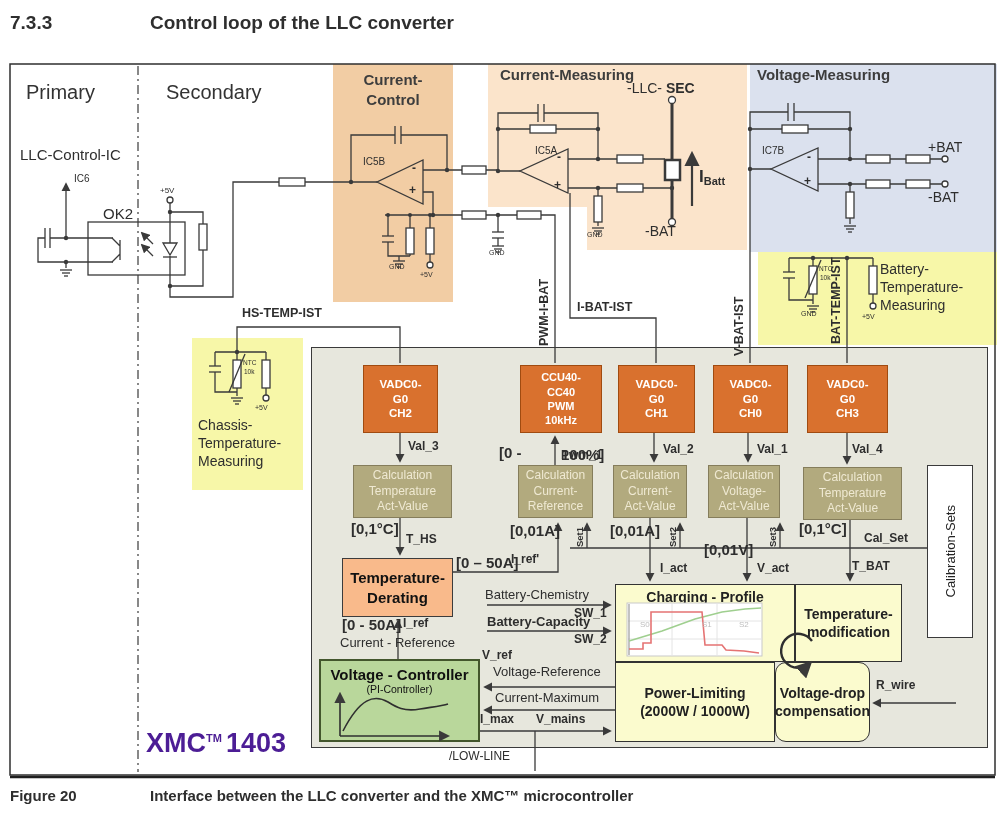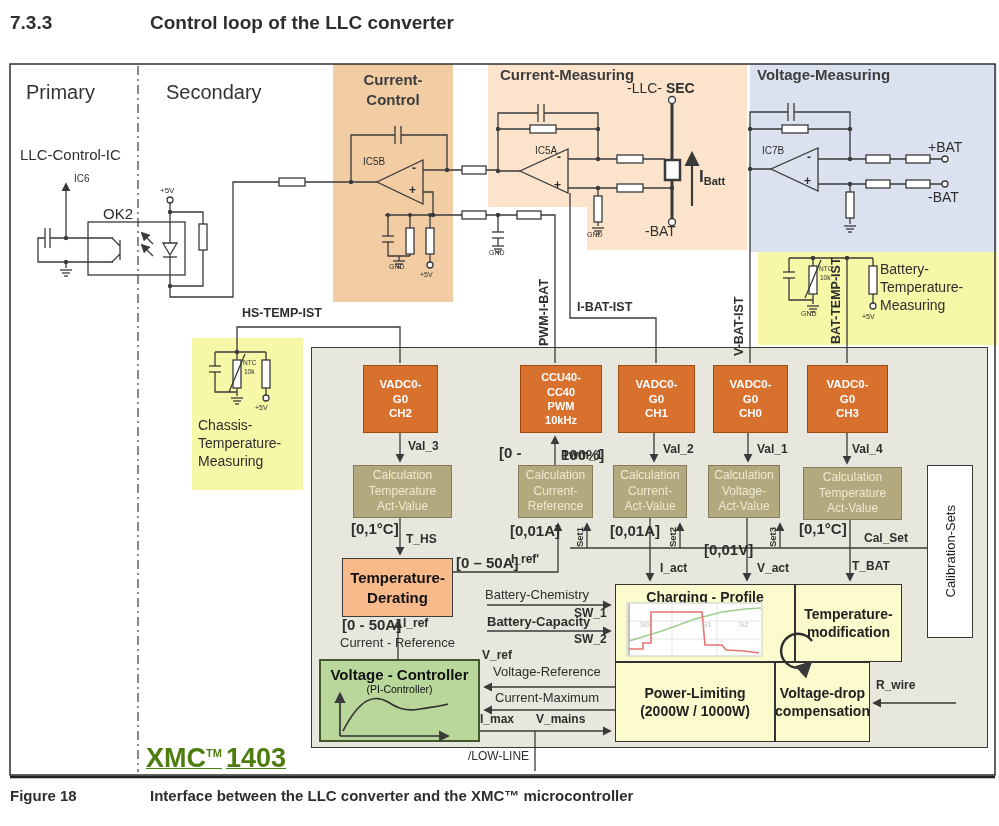--- a/index.html
+++ b/index.html
@@ -266,21 +266,21 @@
   <div>Charging - Profile</div>
 </div>
 <div class="blk yellowb lines" style="left:795px;top:584px;width:107px;height:78px;">
   <div>Temperature-</div>
     <div>modification</div>
 </div>
 <div class="blk yellowb lines" style="left:615px;top:662px;width:160px;height:80px;">
   <div>Power-Limiting</div>
     <div>(2000W / 1000W)</div>
 </div>
-<div class="blk yellowb lines" style="left:775px;top:662px;width:95px;height:80px;">
+<div class="blk yellowb lines" style="left:775px;top:662px;width:95px;height:80px;border-radius:11px;">
   <div>Voltage-drop</div>
     <div>compensation</div>
 </div>
 
 <div class="blk greenb" style="left:319px;top:659px;width:161px;height:83px;justify-content:flex-start;padding-top:5px;">
   <div class="fs15 w6">Voltage - Controller</div>
   <div style="font-size:10.5px;">(PI-Controller)</div>
 </div>
 
 <div class="blk whiteb" style="left:927px;top:465px;width:46px;height:173px;">
@@ -401,25 +401,25 @@
 
 <div class="lbl fs11 w6" style="left:342px;top:616px;">[0 - 50A]</div>
 <div class="lbl fs12 b" style="left:403px;top:616px;">I_ref</div>
 <div class="lbl fs13" style="left:340px;top:635px;">Current - Reference</div>
 
 <div class="lbl fs12 b" style="left:482px;top:648px;">V_ref</div>
 <div class="lbl fs13" style="left:493px;top:664px;">Voltage-Reference</div>
 <div class="lbl fs13" style="left:495px;top:690px;">Current-Maximum</div>
 <div class="lbl fs12 b" style="left:480px;top:712px;text-align:right;">I_max</div>
 <div class="lbl fs12 b" style="left:536px;top:712px;">V_mains</div>
-<div class="lbl fs12" style="left:449px;top:749px;margin-left:19px;">/LOW-LINE</div>
+<div class="lbl fs12" style="left:449px;top:749px;">/LOW-LINE</div>
 <div class="lbl fs12 b" style="left:876px;top:678px;text-align:center;">R_wire</div>
 
 <div class="lbl fs8 grayt" style="left:640px;top:620px;">S0</div>
 <div class="lbl fs8 grayt" style="left:702px;top:620px;">S1</div>
 <div class="lbl fs8 grayt" style="left:739px;top:620px;">S2</div>
 
-<div class="lbl" style="left:146px;top:742px;color:#4d7c0f;text-decoration:underline;">
+<div class="lbl" style="left:146px;top:727px;color:#4c1d95;">
   <span class="fs27 b">XMC</span><span class="sup">TM</span><span class="fs27 b" style="margin-left:4px;">1403</span>
 </div>
 
-<div class="lbl fs15 b" style="left:10px;top:787px;">Figure 18</div>
+<div class="lbl fs15 b" style="left:10px;top:787px;">Figure 20</div>
 <div class="lbl fs15 b" style="left:150px;top:787px;">Interface between the LLC converter and the XMC™ microcontroller</div>
 
 </body></html>

